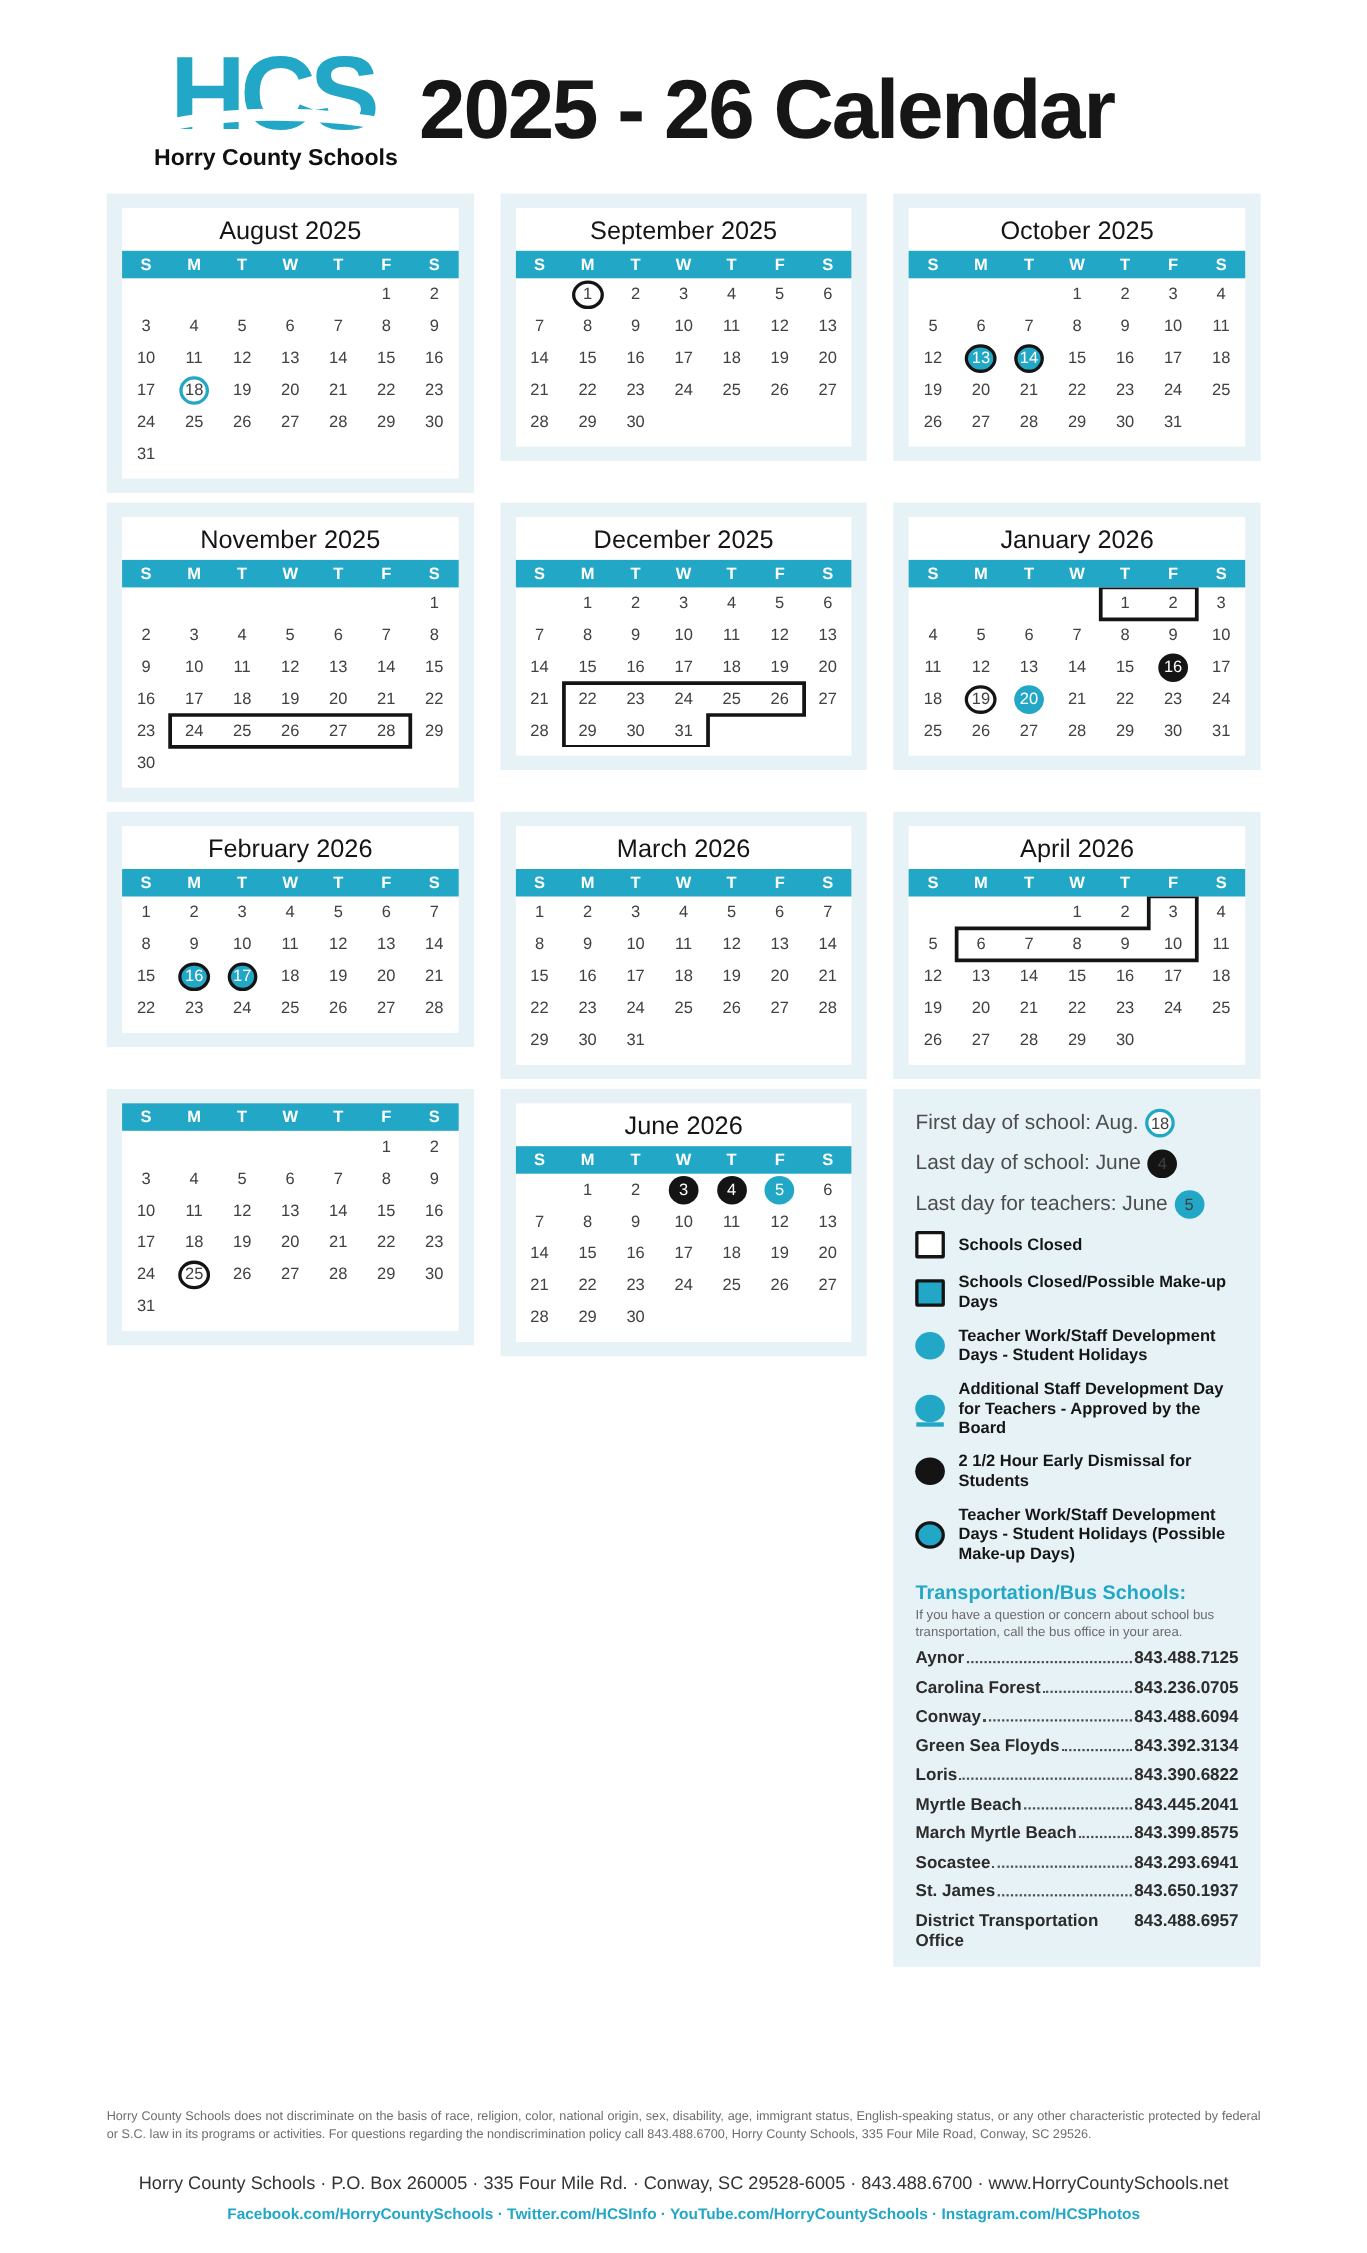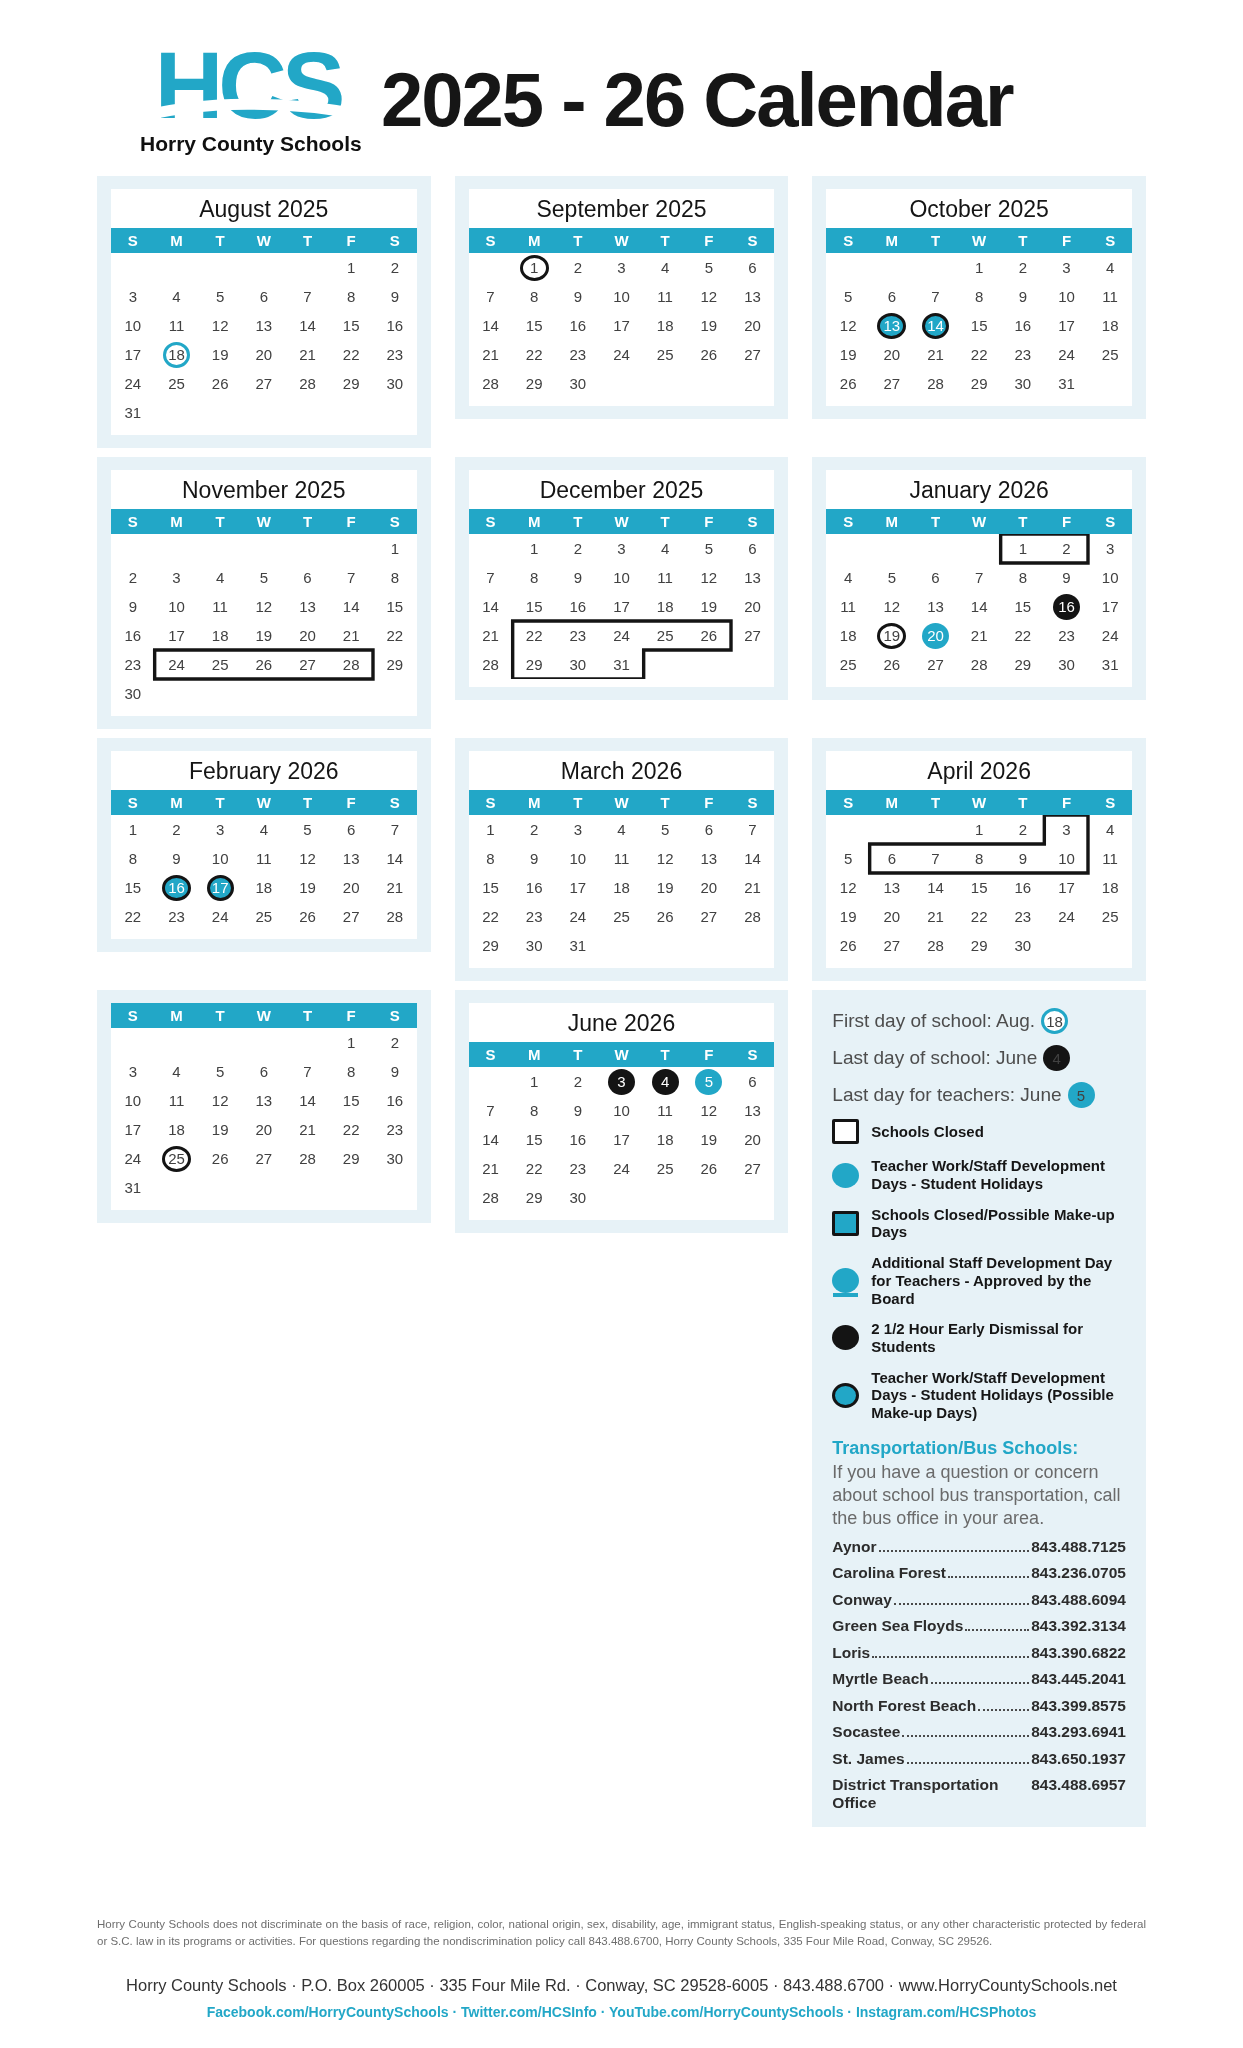--- a/index.html
+++ b/index.html
@@ -51,21 +51,21 @@
   .lg-icon.closed-box{background:#fff;border:3px solid #141414;}
   .lg-icon.makeup-square{background:var(--teal);border:3px solid #141414;}
   .lg-icon.teacher-circle{background:var(--teal);}
   .lg-icon.staff-dev-circle{background:var(--teal);}
   .lg-icon.staff-dev-circle::after{content:"";position:absolute;left:1px;right:1px;bottom:-4px;height:4px;background:var(--teal);}
   .lg-icon.early-dismissal-circle{background:#141414;}
   .lg-icon.teacher-ring-circle{background:var(--teal);border:3px solid #141414;}
   .lg-label{font-size:15px;font-weight:700;color:#161616;line-height:1.18;}
   .transport{margin-top:16px;}
   .transport h3{margin:0 0 2px;font-size:18px;font-weight:700;color:var(--teal);}
-  .transport p{margin:0 0 8px;font-size:18px;line-height:1.28;color:#6a6a6a;}
+  .transport p{margin:0 0 8px;font-size:12px;line-height:1.28;color:#6a6a6a;}
   .offices{list-style:none;margin:0;padding:0;}
   .offices li{display:flex;align-items:baseline;font-size:15.5px;font-weight:700;color:#2c2c2c;height:26.5px;}
   .offices .dots{flex:1;border-bottom:2px dotted #4a4a4a;margin:0 2px 4px;}
 
   
   footer{margin-top:auto;padding:0 55px 28px;}
   .disclaimer{font-size:11.5px;line-height:1.5;color:#6e6e6e;margin:0 0 26px;text-align:justify;}
   .address{font-size:16.5px;color:#333;text-align:center;margin:0 0 9px;font-weight:500;}
   .social{font-size:14px;font-weight:700;color:var(--teal);text-align:center;margin:0;}
 </style>
@@ -1321,26 +1321,26 @@
             <span>Last day for teachers: June</span>
             <span class="mk teacher-circle">5</span>
           </div>
         </div>
       <ul class="legend" id="legend">
           <li>
             <span class="lg-icon closed-box"></span>
             <span class="lg-label">Schools Closed</span>
           </li>
           <li>
+            <span class="lg-icon makeup-square"></span>
+            <span class="lg-label">Schools Closed/Possible Make-up Days</span>
+          </li>
+          <li>
             <span class="lg-icon teacher-circle"></span>
             <span class="lg-label">Teacher Work/Staff Development Days - Student Holidays</span>
-          </li>
-          <li>
-            <span class="lg-icon makeup-square"></span>
-            <span class="lg-label">Schools Closed/Possible Make-up Days</span>
           </li>
           <li>
             <span class="lg-icon staff-dev-circle"></span>
             <span class="lg-label">Additional Staff Development Day for Teachers - Approved by the Board</span>
           </li>
           <li>
             <span class="lg-icon early-dismissal-circle"></span>
             <span class="lg-label">2 1/2 Hour Early Dismissal for Students</span>
           </li>
           <li>
@@ -1376,21 +1376,21 @@
               <span>Loris</span>
               <span class="dots"></span>
               <span>843.390.6822</span>
             </li>
             <li>
               <span>Myrtle Beach</span>
               <span class="dots"></span>
               <span>843.445.2041</span>
             </li>
             <li>
-              <span>North Forest Beach</span>
+              <span>March Myrtle Beach</span>
               <span class="dots"></span>
               <span>843.399.8575</span>
             </li>
             <li>
               <span>Socastee</span>
               <span class="dots"></span>
               <span>843.293.6941</span>
             </li>
             <li>
               <span>St. James</span>

